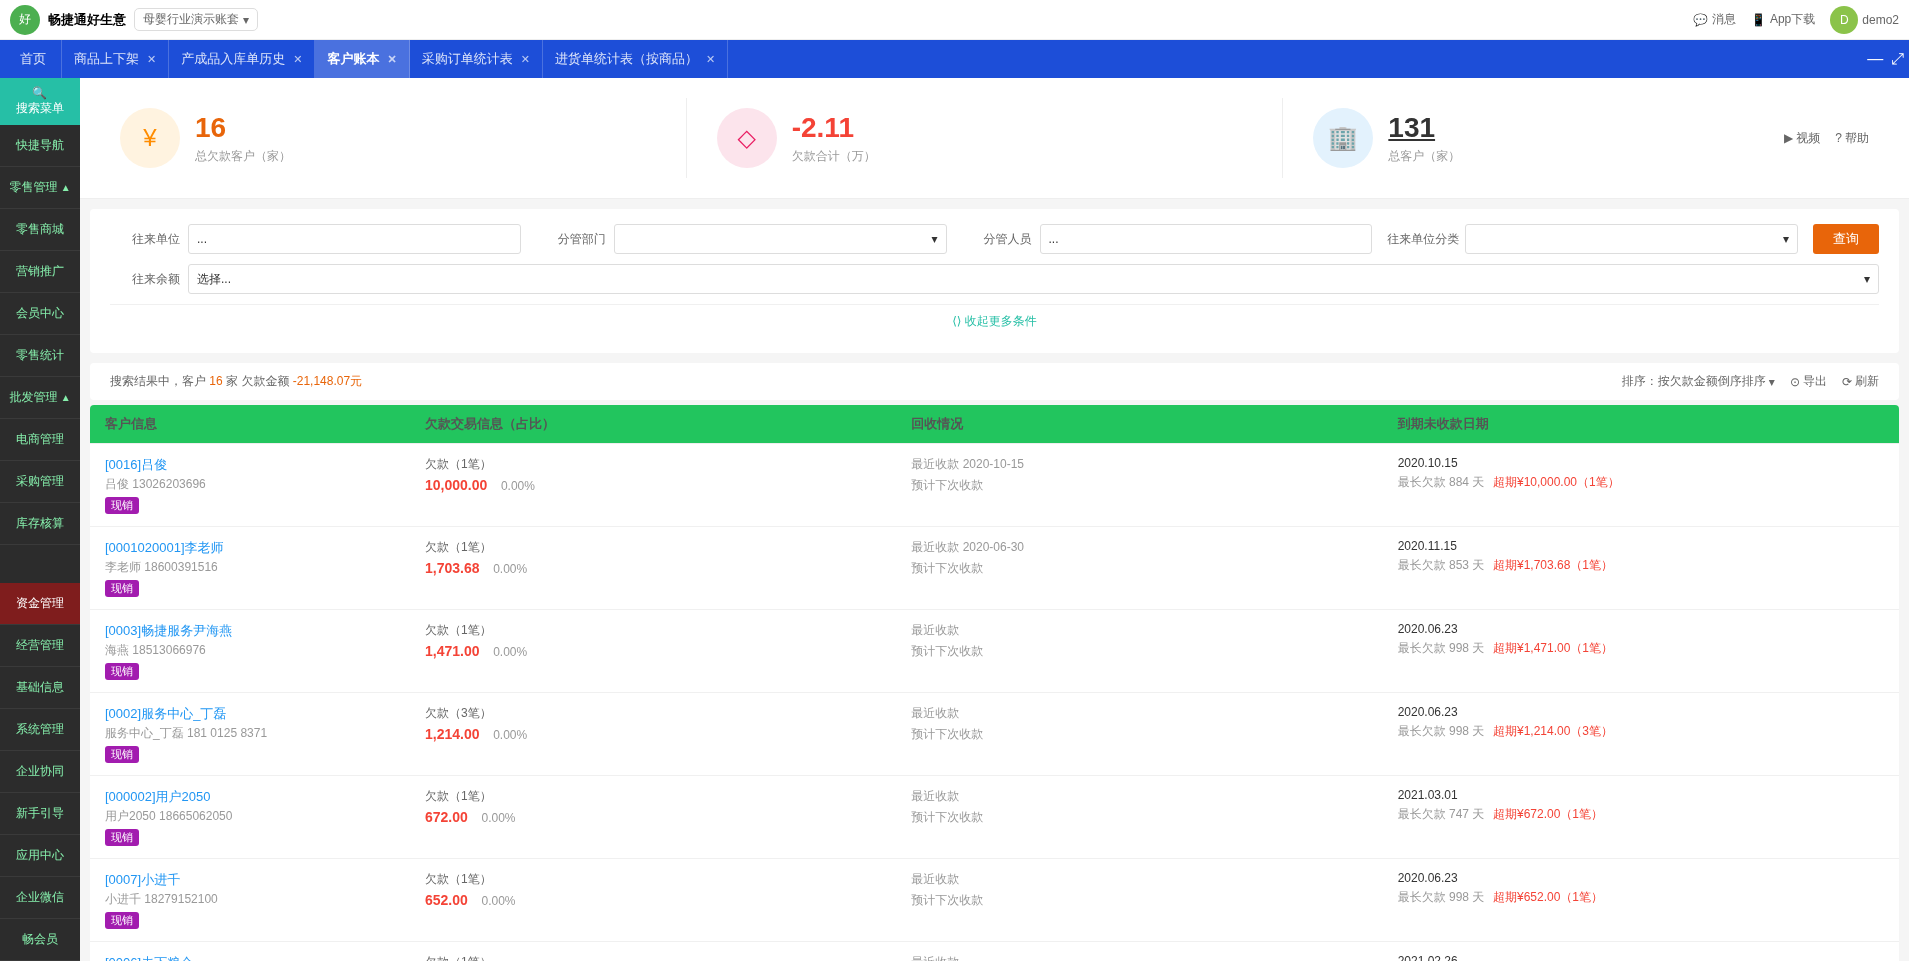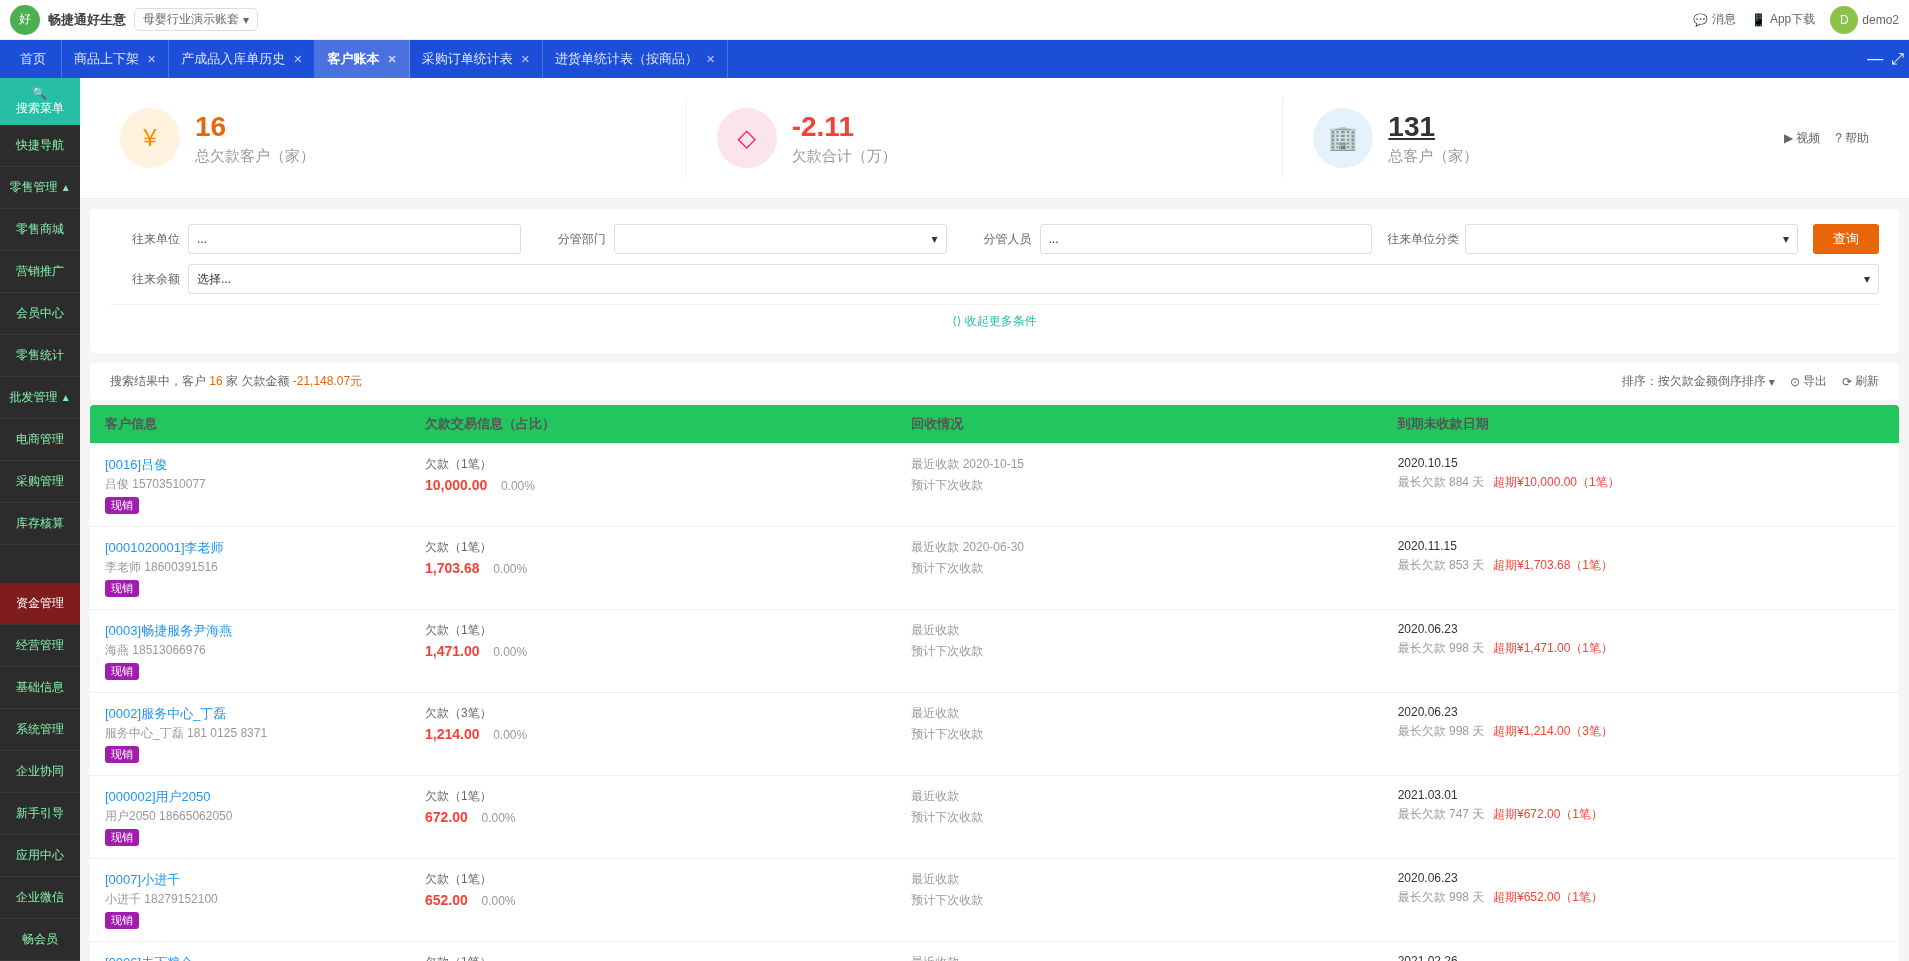--- a/index.html
+++ b/index.html
@@ -6,21 +6,21 @@
     body { font-family: 'Microsoft YaHei', Arial, sans-serif; font-size: 13px; background: #f5f5f5; color: #333; }
     
     
     .top-bar {
       display: flex; align-items: center; height: 40px;
       background: #fff; border-bottom: 1px solid #eee;
       padding: 0 10px; justify-content: space-between;
     }
     .logo-area { display: flex; align-items: center; gap: 8px; }
     .logo-icon { width: 30px; height: 30px; background: #4CAF50; border-radius: 50%; display: flex; align-items: center; justify-content: center; color: white; font-size: 12px; }
-    .logo-text { color: #404040; font-size: 13px; font-weight: bold; }
+    .logo-text { color: #000000; font-size: 13px; font-weight: bold; }
     .company-selector { display: flex; align-items: center; gap: 4px; color: #666; font-size: 12px; cursor: pointer; border: 1px solid #ddd; padding: 2px 8px; border-radius: 5px; }
     .top-right { display: flex; align-items: center; gap: 15px; color: #666; font-size: 12px; }
     .top-right span { cursor: pointer; display: flex; align-items: center; gap: 4px; }
     .avatar { width: 28px; height: 28px; background: #8BC34A; border-radius: 50%; display: flex; align-items: center; justify-content: center; color: white; font-size: 12px; }
 
     
     .nav-tabs {
       background: #1d4ed8; display: flex; align-items: center; height: 38px;
       padding: 0 5px; overflow-x: auto;
     }
@@ -59,21 +59,21 @@
     .stat-card { display: flex; align-items: center; gap: 15px; flex: 1; padding: 10px; border-right: 1px solid #eee; }
     .stat-card:last-child { border-right: none; }
     .stat-icon { width: 60px; height: 60px; border-radius: 50%; display: flex; align-items: center; justify-content: center; font-size: 24px; }
     .stat-icon.orange { background: #FFF3E0; color: #FF8C00; }
     .stat-icon.pink { background: #FCE4EC; color: #E91E63; }
     .stat-icon.blue { background: #E3F2FD; color: #90CAF9; }
     .stat-info { flex: 1; }
     .stat-number { font-size: 28px; font-weight: bold; }
     .stat-number.red { color: #F44336; }
     .stat-number.dark { color: #333; font-weight: bold; text-decoration: underline; }
-    .stat-label { color: #999; font-size: 15px; margin-top: 4px; }
+    .stat-label { color: #999; font-size: 12px; margin-top: 4px; }
     .stat-top-right { margin-left: auto; display: flex; gap: 15px; align-items: center; font-size: 12px; color: #666; }
     .stat-top-right span { cursor: pointer; display: flex; align-items: center; gap: 3px; }
 
     
     .filter-area { background: white; padding: 15px 20px; margin: 10px; border-radius: 4px; }
     .filter-row { display: flex; align-items: center; gap: 15px; margin-bottom: 10px; flex-wrap: wrap; }
     .filter-item { display: flex; align-items: center; gap: 8px; flex: 1; min-width: 200px; }
     .filter-label { color: #666; font-size: 12px; white-space: nowrap; width: 70px; text-align: right; }
     .filter-input {
       flex: 1; height: 30px; border: 1px solid #ddd; border-radius: 3px;
@@ -370,21 +370,21 @@
         <div>回收情况</div>
         <div>到期未收款日期</div>
       </div>
 
       <div id="table-body">
           <div class="table-row">
     <div>
       <div>
         <a class="customer-name">[0016]吕俊</a>
       </div>
-      <div class="customer-phone">吕俊 15703510077</div>
+      <div class="customer-phone">吕俊 13026203696</div>
       <span class="customer-tag">现销</span>
     </div>
     <div>
       <div class="debt-count">欠款（1笔）</div>
       <div>
         <span class="debt-amount">10,000.00</span>
         <span class="debt-percent">0.00%</span>
       </div>
     </div>
     <div>

